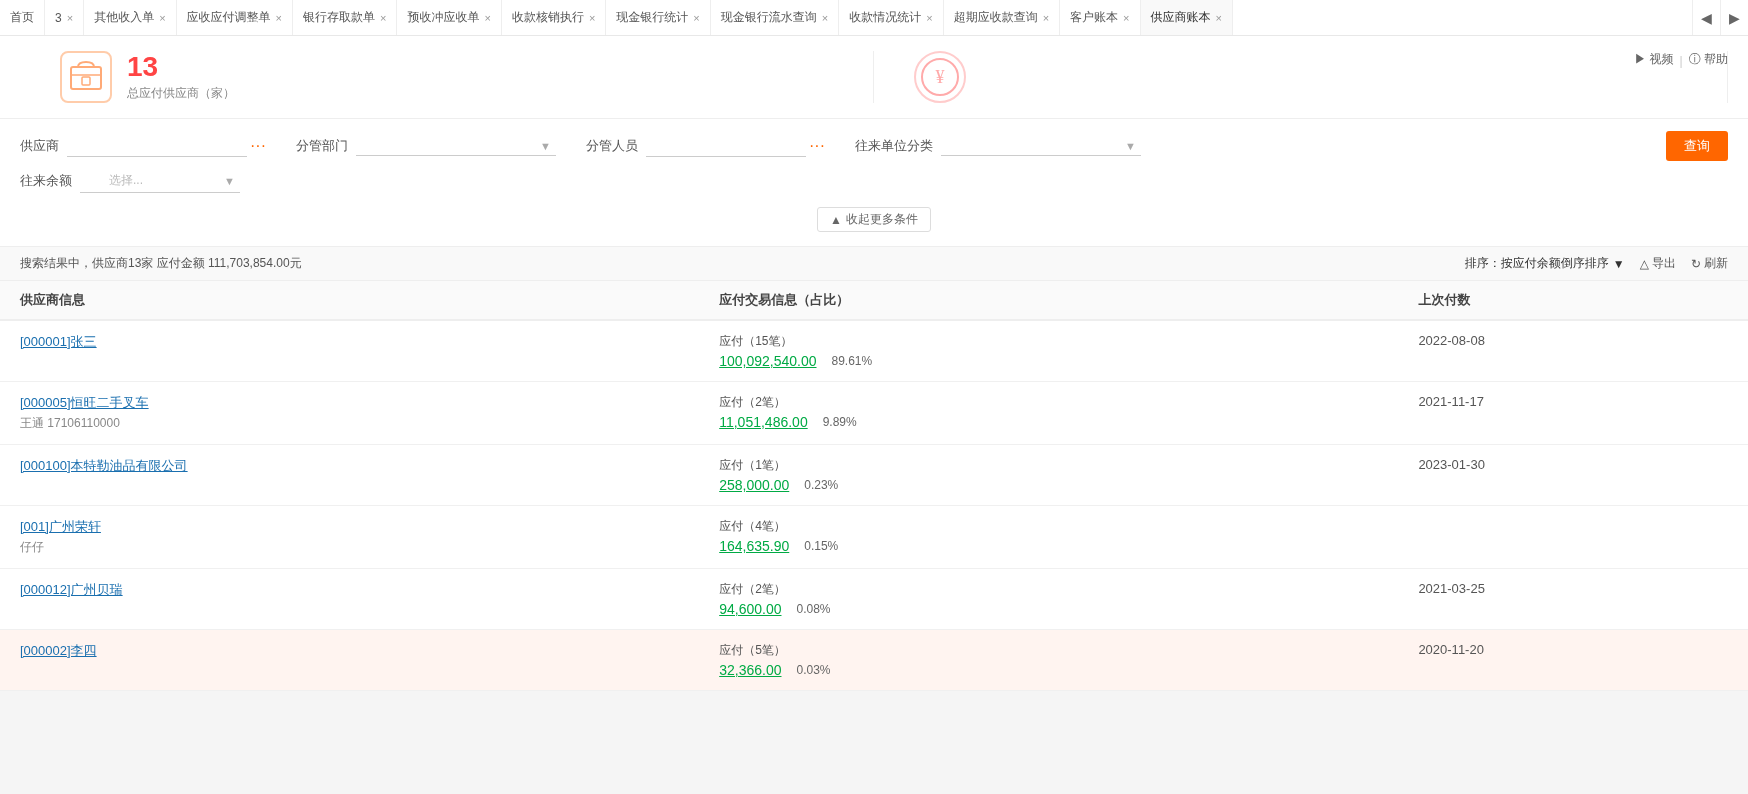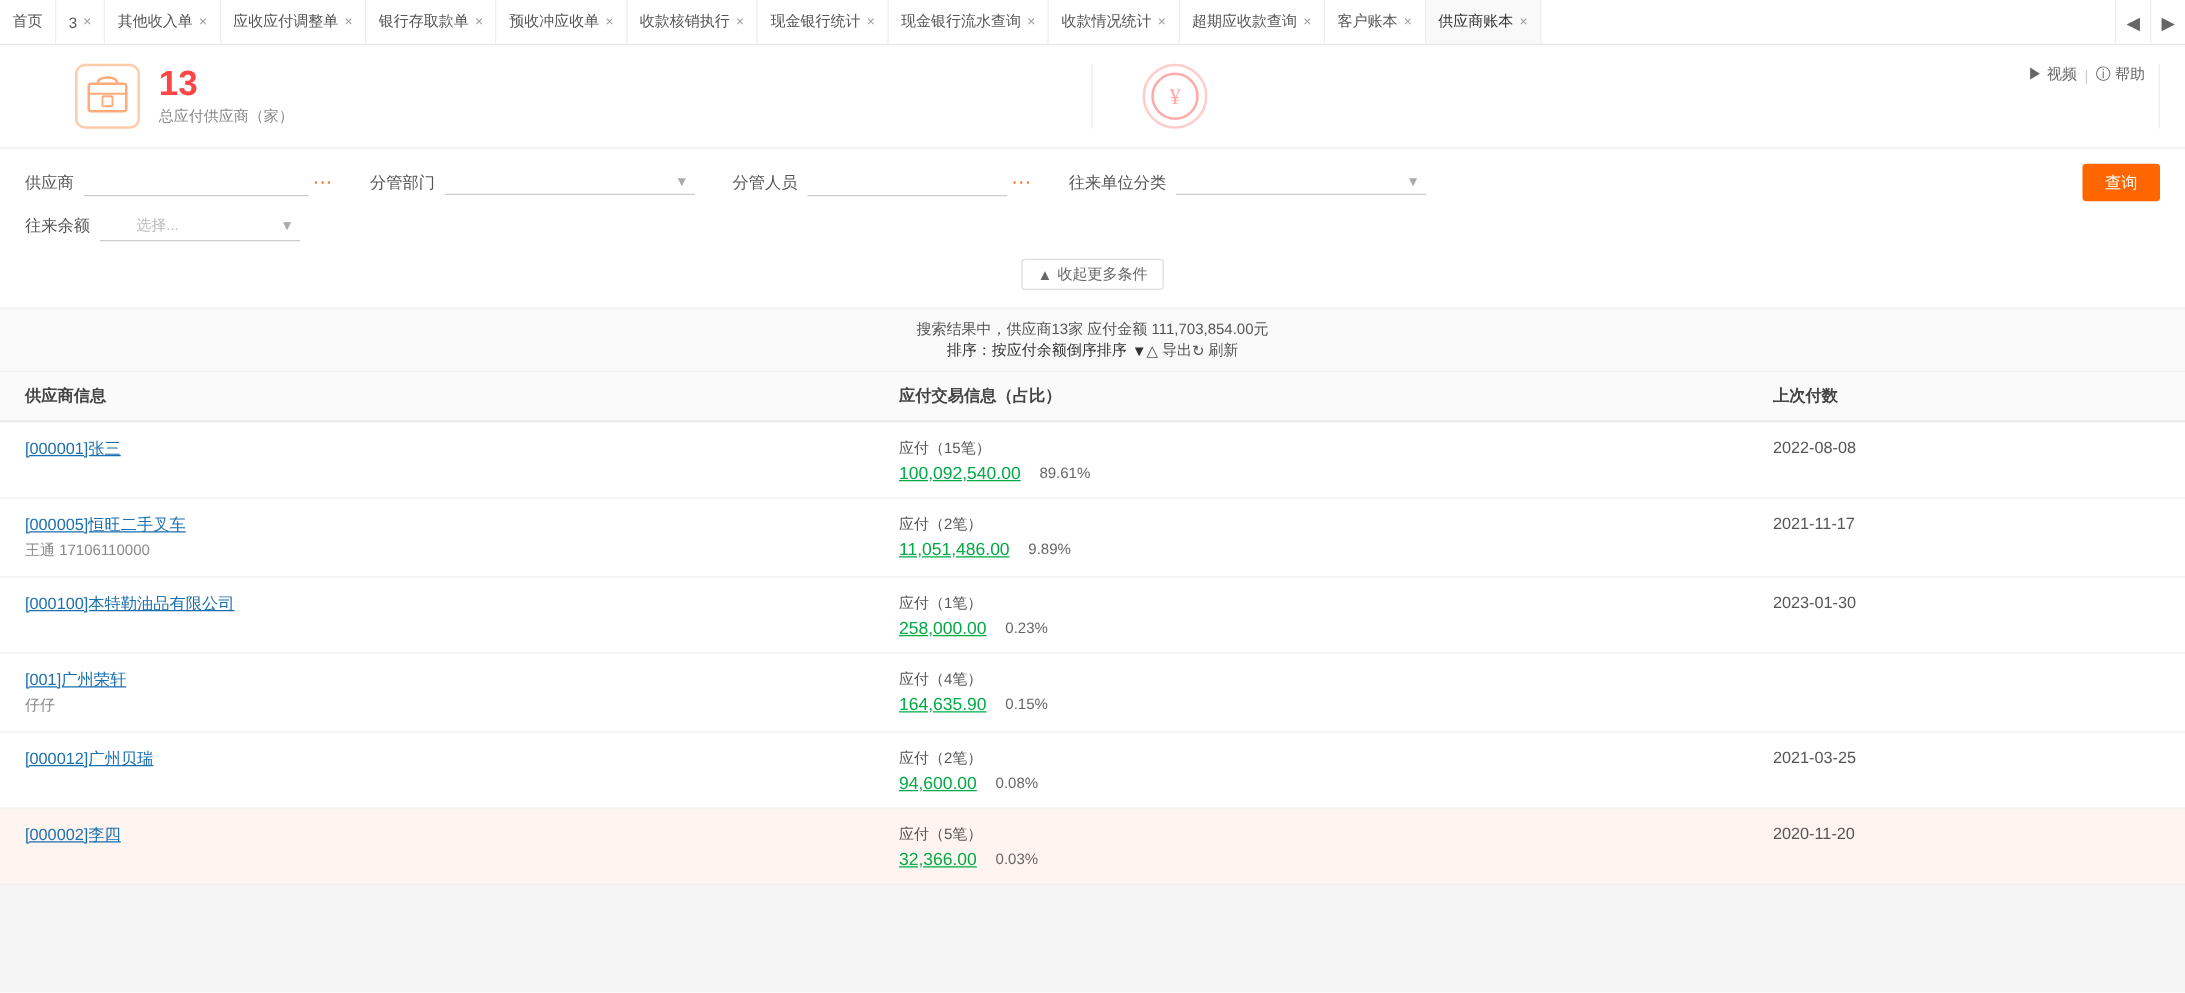--- a/index.html
+++ b/index.html
@@ -85,21 +85,21 @@
       line-height: 1;
     }
     .stat-number.black { color: #222; }
     .stat-label {
       font-size: 12px;
       color: #888;
       margin-top: 4px;
     }
     .stats-actions {
       position: absolute;
-      right: 32px;
+      right: 20px;
       top: 15px;
       display: flex;
       align-items: flex-end;
       font-size: 12px;
       color: #666;
     }
     .stats-actions span { cursor: pointer; }
     .stats-divider { margin: 0 6px; color: #ccc; }
 
     
@@ -189,29 +189,29 @@
     }
 
     
     .results-info {
       background: #f9f9f9;
       padding: 8px 20px;
       border-bottom: 1px solid #eee;
       display: flex;
       align-items: center;
       justify-content: space-between;
-      flex-direction: column;
     }
     .results-text {
       font-size: 12px;
       color: #555;
     }
     .results-actions {
       display: flex;
       align-items: flex-end;
+      gap: 15px;
       font-size: 12px;
       color: #555;
     }
     .sort-btn {
       display: flex;
       align-items: center;
       gap: 4px;
       cursor: pointer;
       color: #333;
     }

